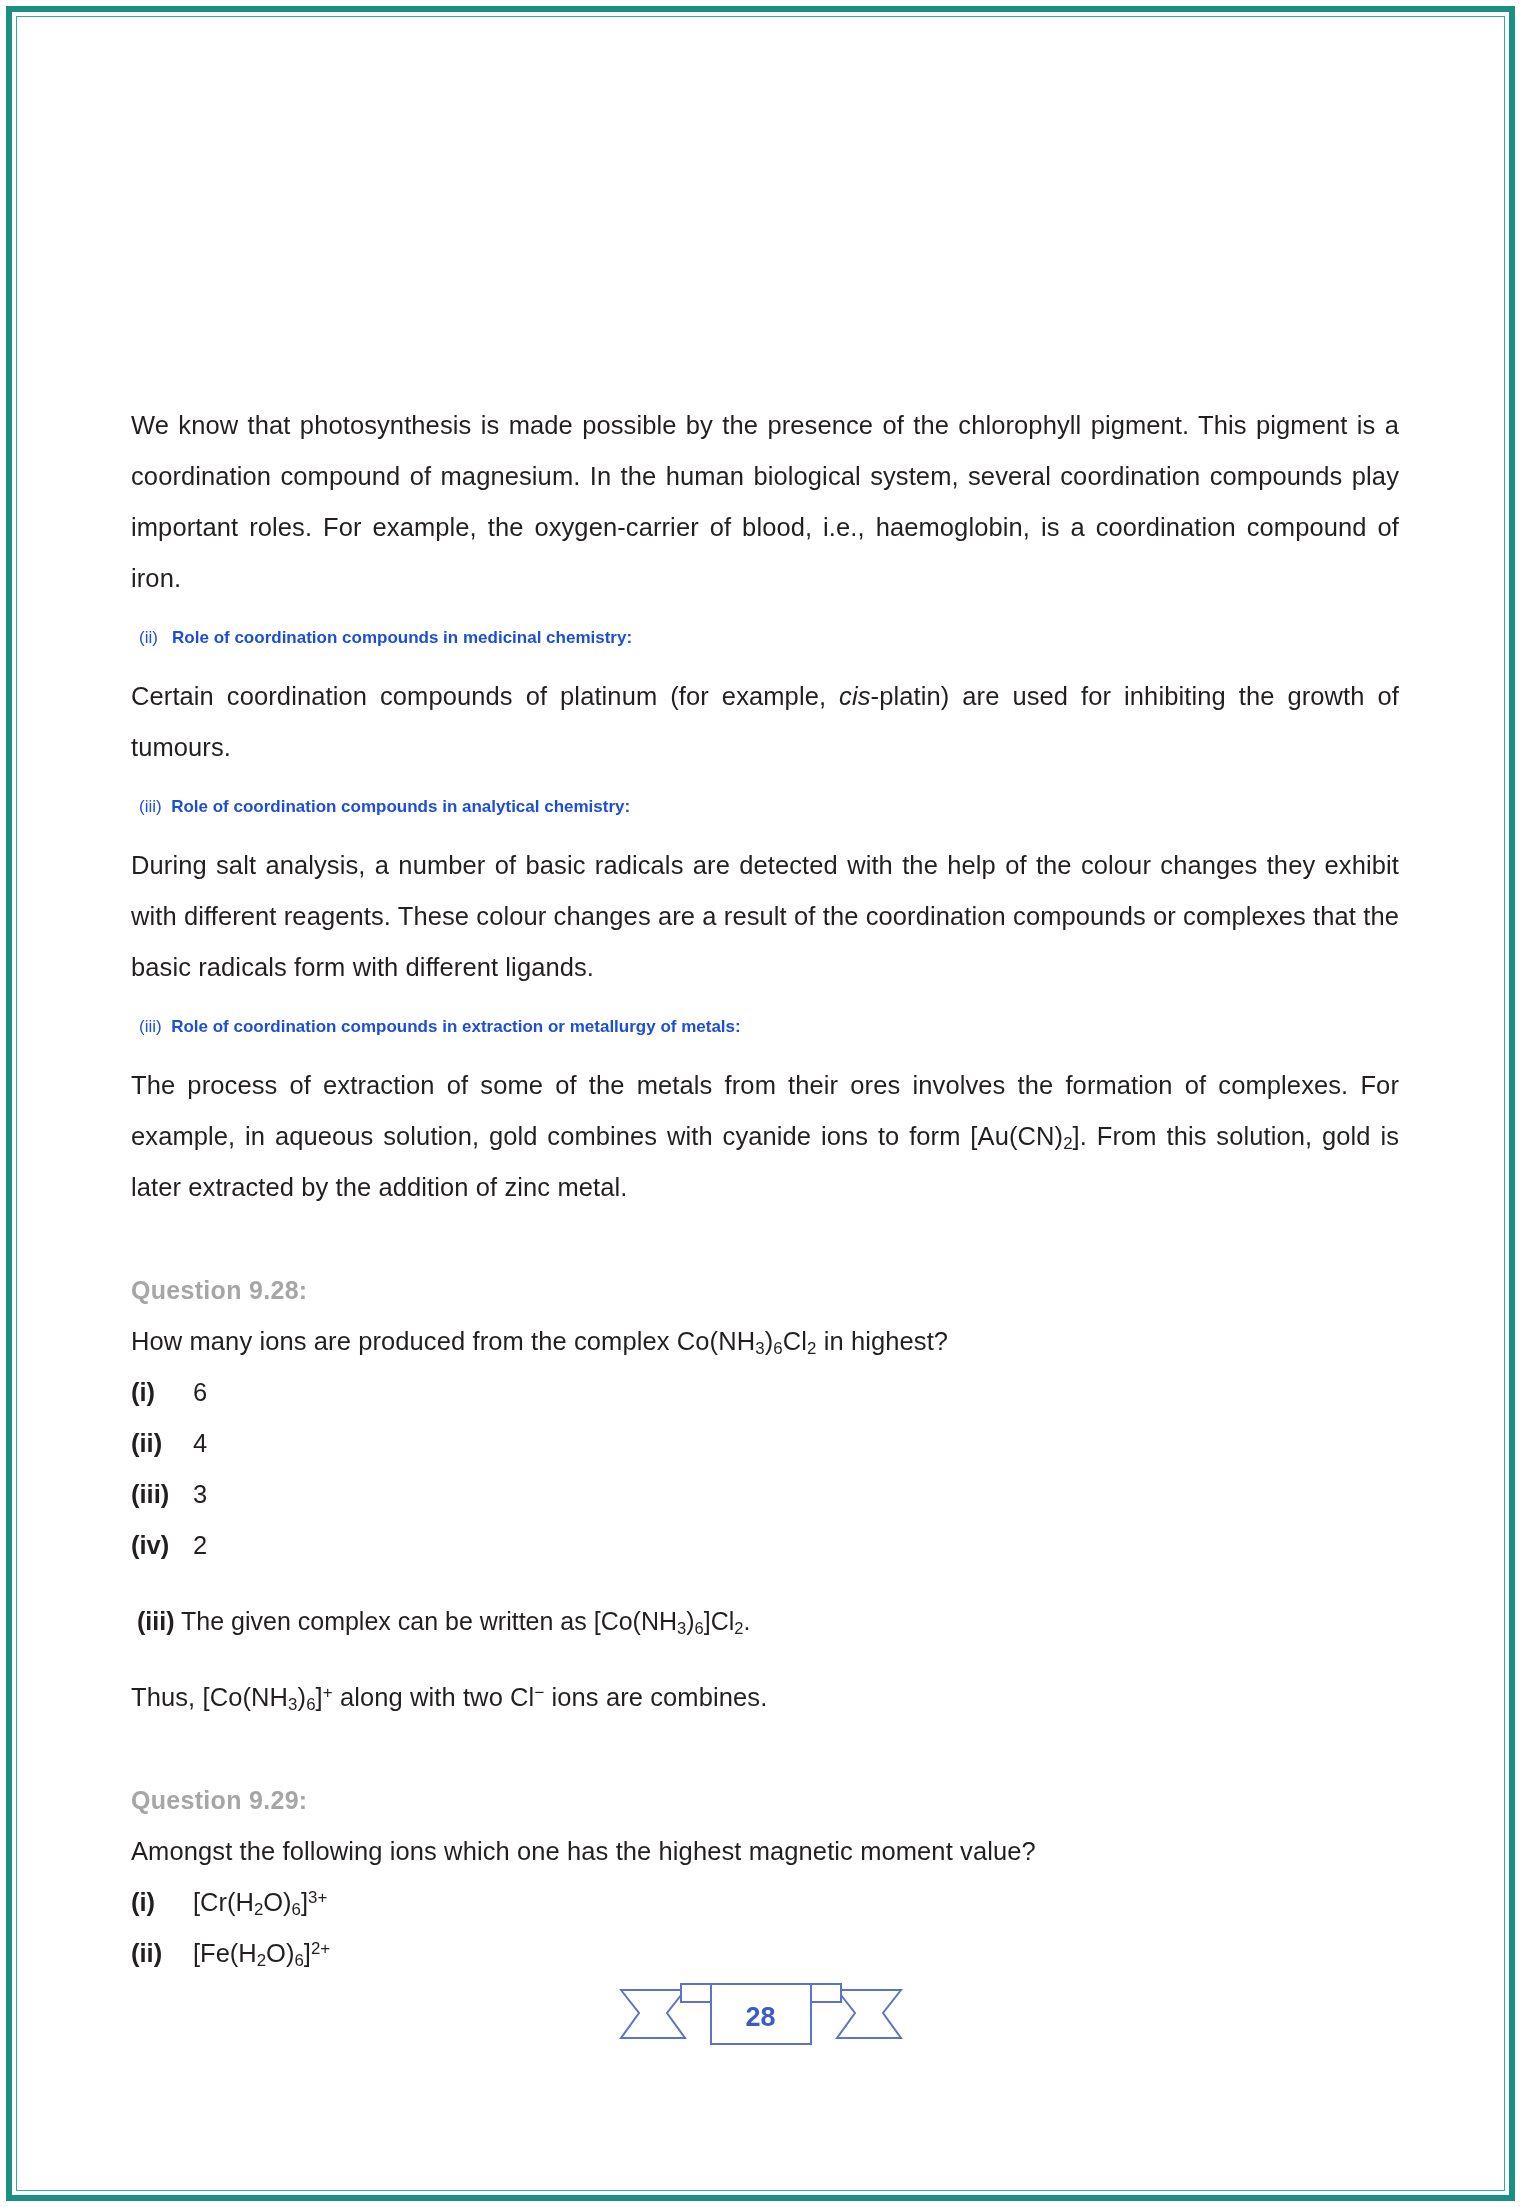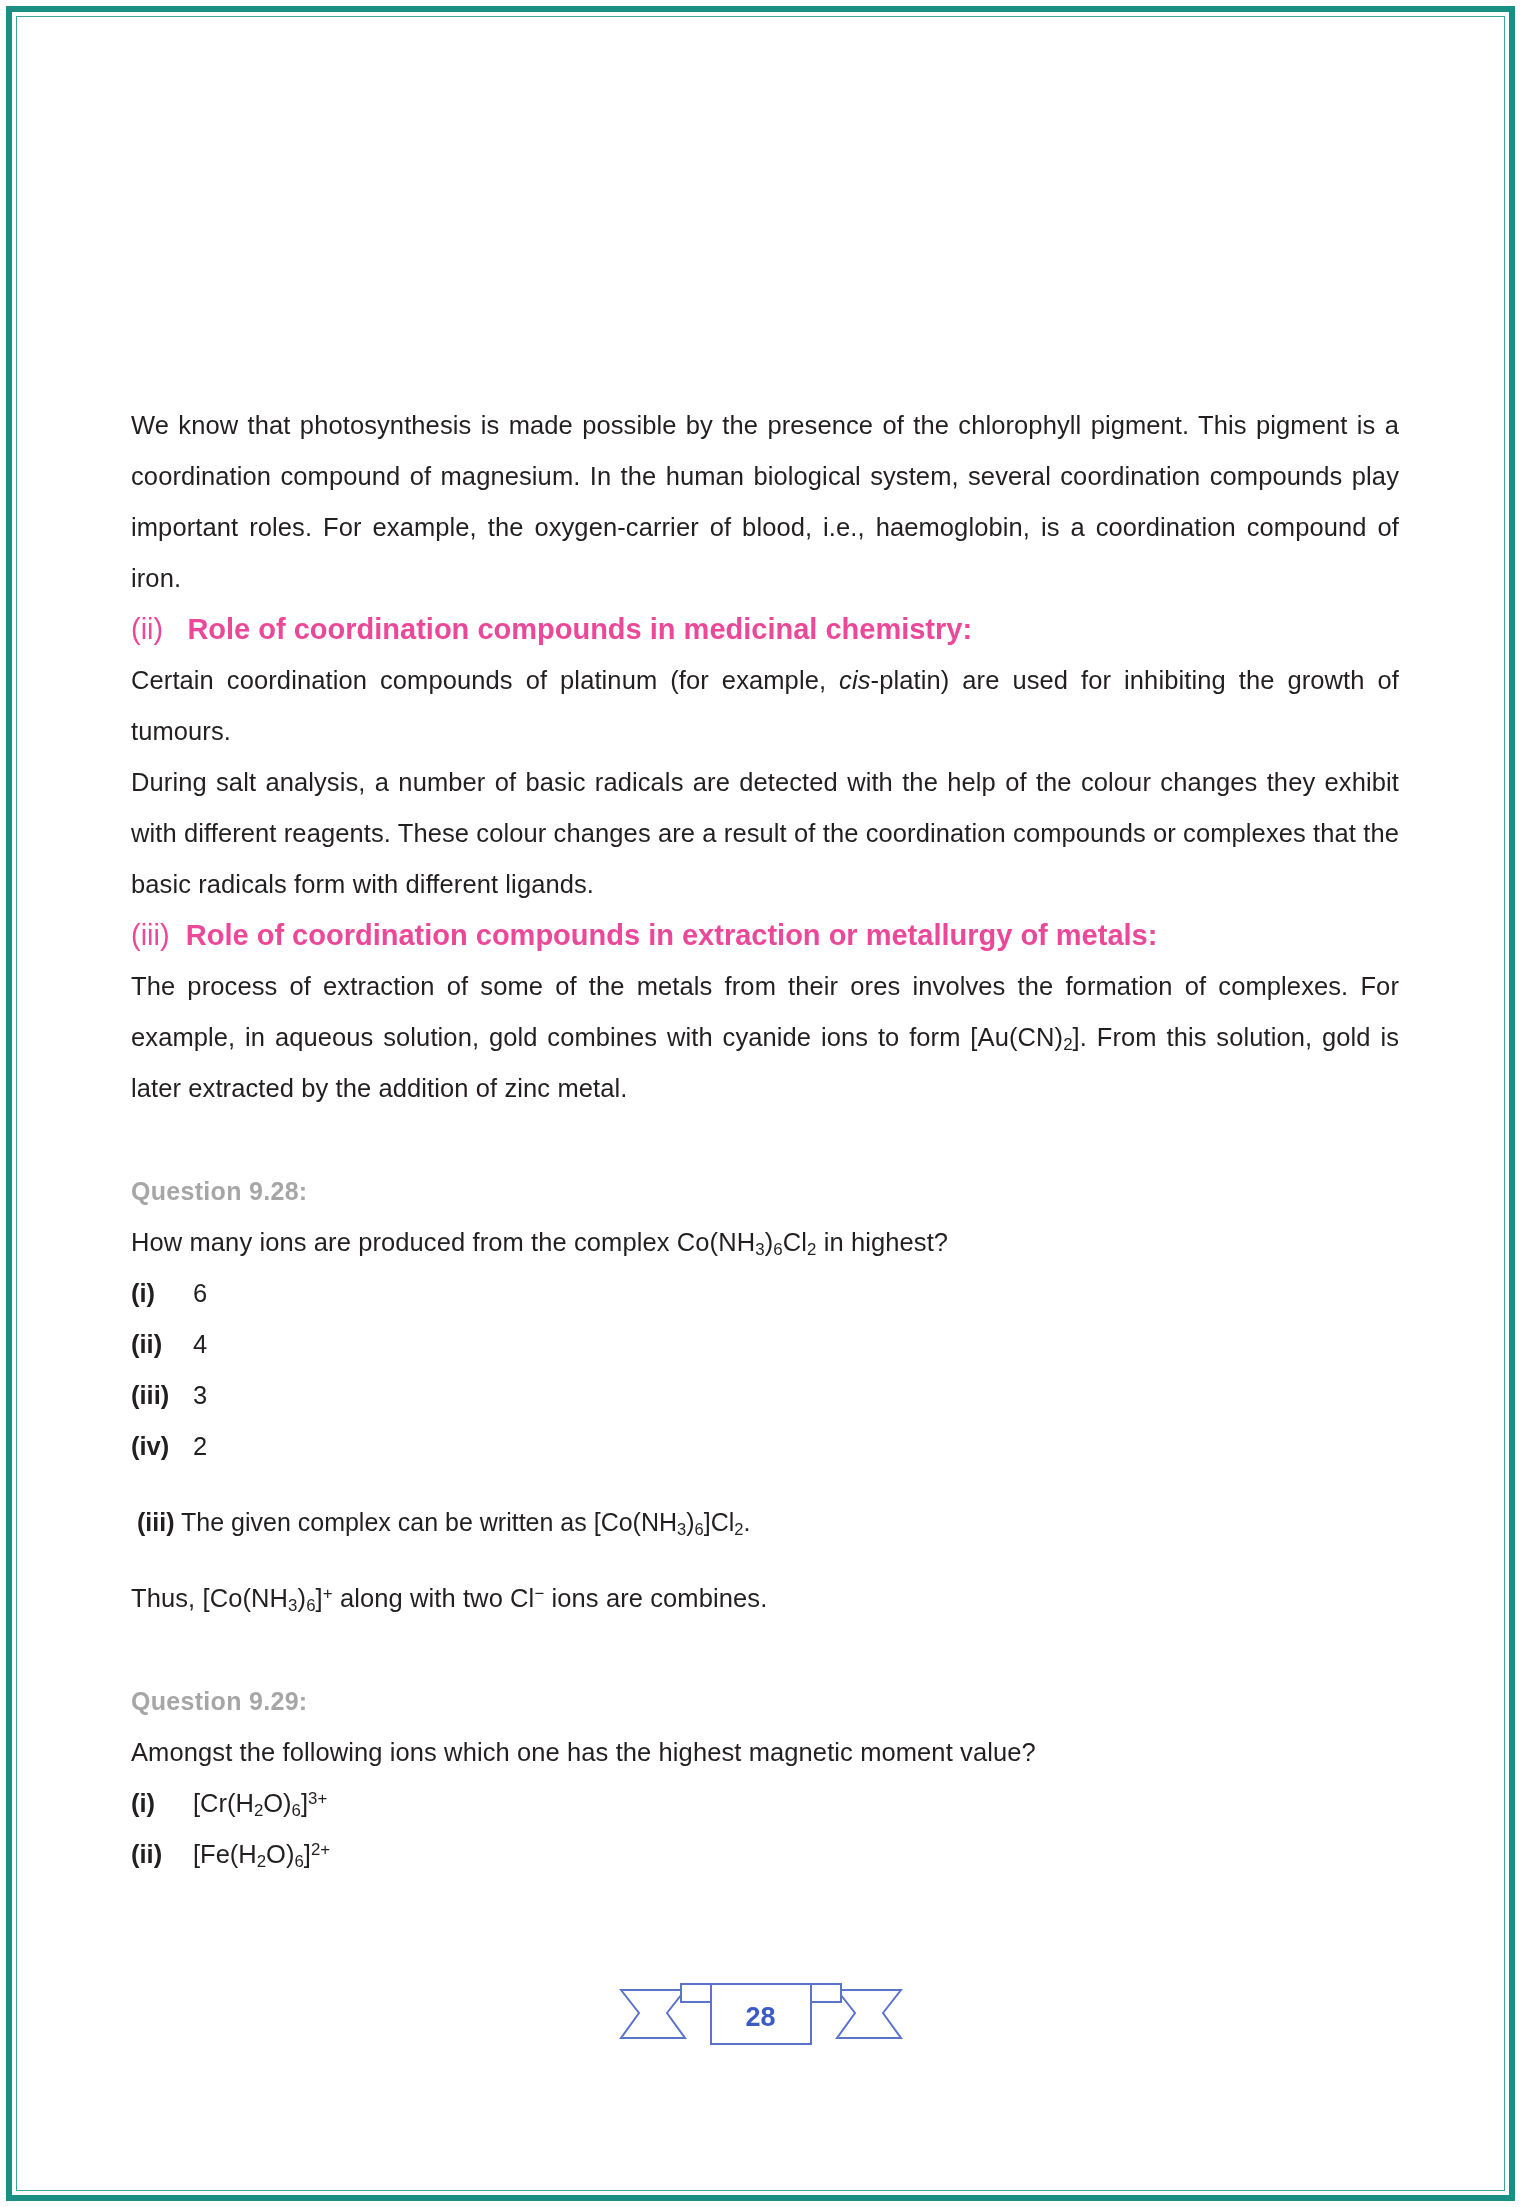--- a/index.html
+++ b/index.html
@@ -60,23 +60,23 @@
     line-height: 51px;
     letter-spacing: 0.1px;
     font-stretch: condensed;
   }
   .justify {
     text-align: justify;
     text-align-last: left;
   }
 
   .hdg {
-    margin: 0;
-    color: #ec4899;
-    font-size: 29px;
+    margin: 8px;
+    color: #1d4ed8;
+    font-size: 17px;
     line-height: 51px;
   }
   .hdg .num { font-weight: 400; }
   .hdg .ttl { font-weight: 700; }
 
   .qhead {
     margin: 0;
     color: #a6a6a6;
     font-weight: 700;
     font-size: 25px;
@@ -155,20 +155,24 @@
   <div class="content">
 
     <p class="body justify">We know that photosynthesis is made possible by the presence of the chlorophyll pigment. This pigment is a coordination compound of magnesium. In the human biological system, several coordination compounds play important roles. For example, the oxygen-carrier of blood, i.e., haemoglobin, is a coordination compound of iron.</p>
 
     <p class="hdg">
       <span class="num">(ii)</span>
       <span>&nbsp;&nbsp;</span><span class="ttl">Role of coordination compounds in medicinal chemistry:</span>
     </p>
     <p class="body justify"><span>Certain coordination compounds of platinum (for example, </span><span class="it">cis</span><span>-platin) are used for inhibiting the growth of tumours.</span></p>
 
+    <p class="hdg">
+      <span class="num">(iii)</span>
+      <span>&nbsp;</span><span class="ttl">Role of coordination compounds in analytical chemistry:</span>
+    </p>
     <p class="body justify">During salt analysis, a number of basic radicals are detected with the help of the colour changes they exhibit with different reagents. These colour changes are a result of the coordination compounds or complexes that the basic radicals form with different ligands.</p>
 
     <p class="hdg">
       <span class="num">(iii)</span>
       <span>&nbsp;</span><span class="ttl">Role of coordination compounds in extraction or metallurgy of metals:</span>
     </p>
     <p class="body justify"><span>The process of extraction of some of the metals from their ores involves the formation of complexes. For example, in aqueous solution, gold combines with cyanide ions to form [Au(CN)</span><sub>2</sub><span>]. From this solution, gold is later extracted by the addition of zinc metal.</span></p>
 
     <div class="spacer-md"></div>
 

